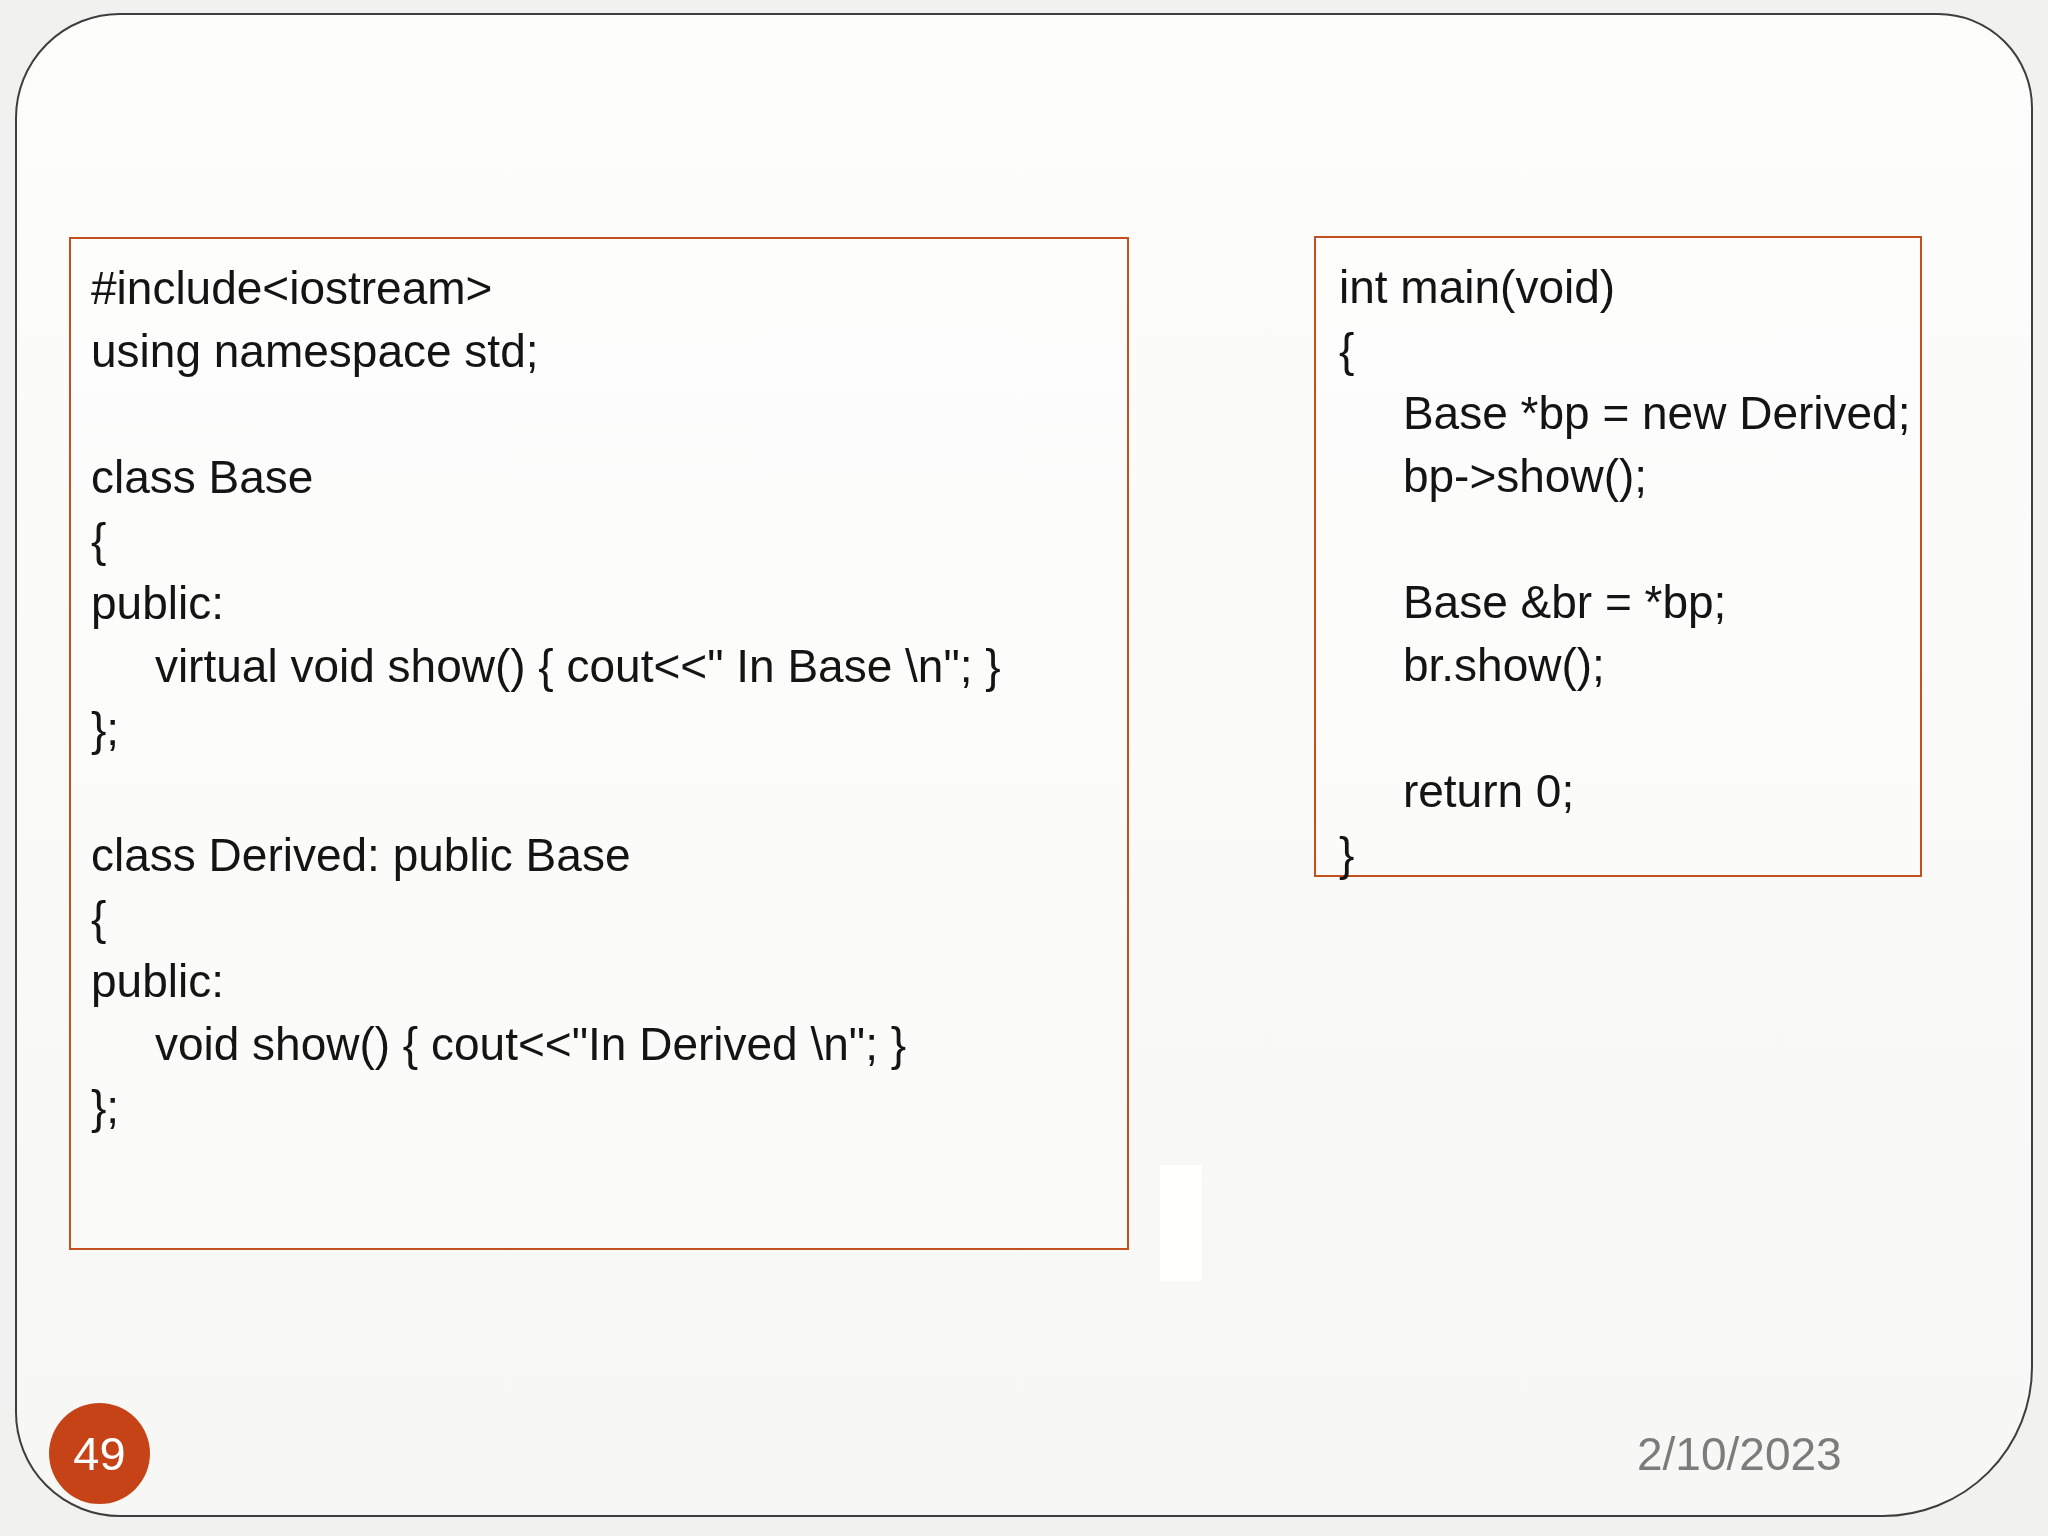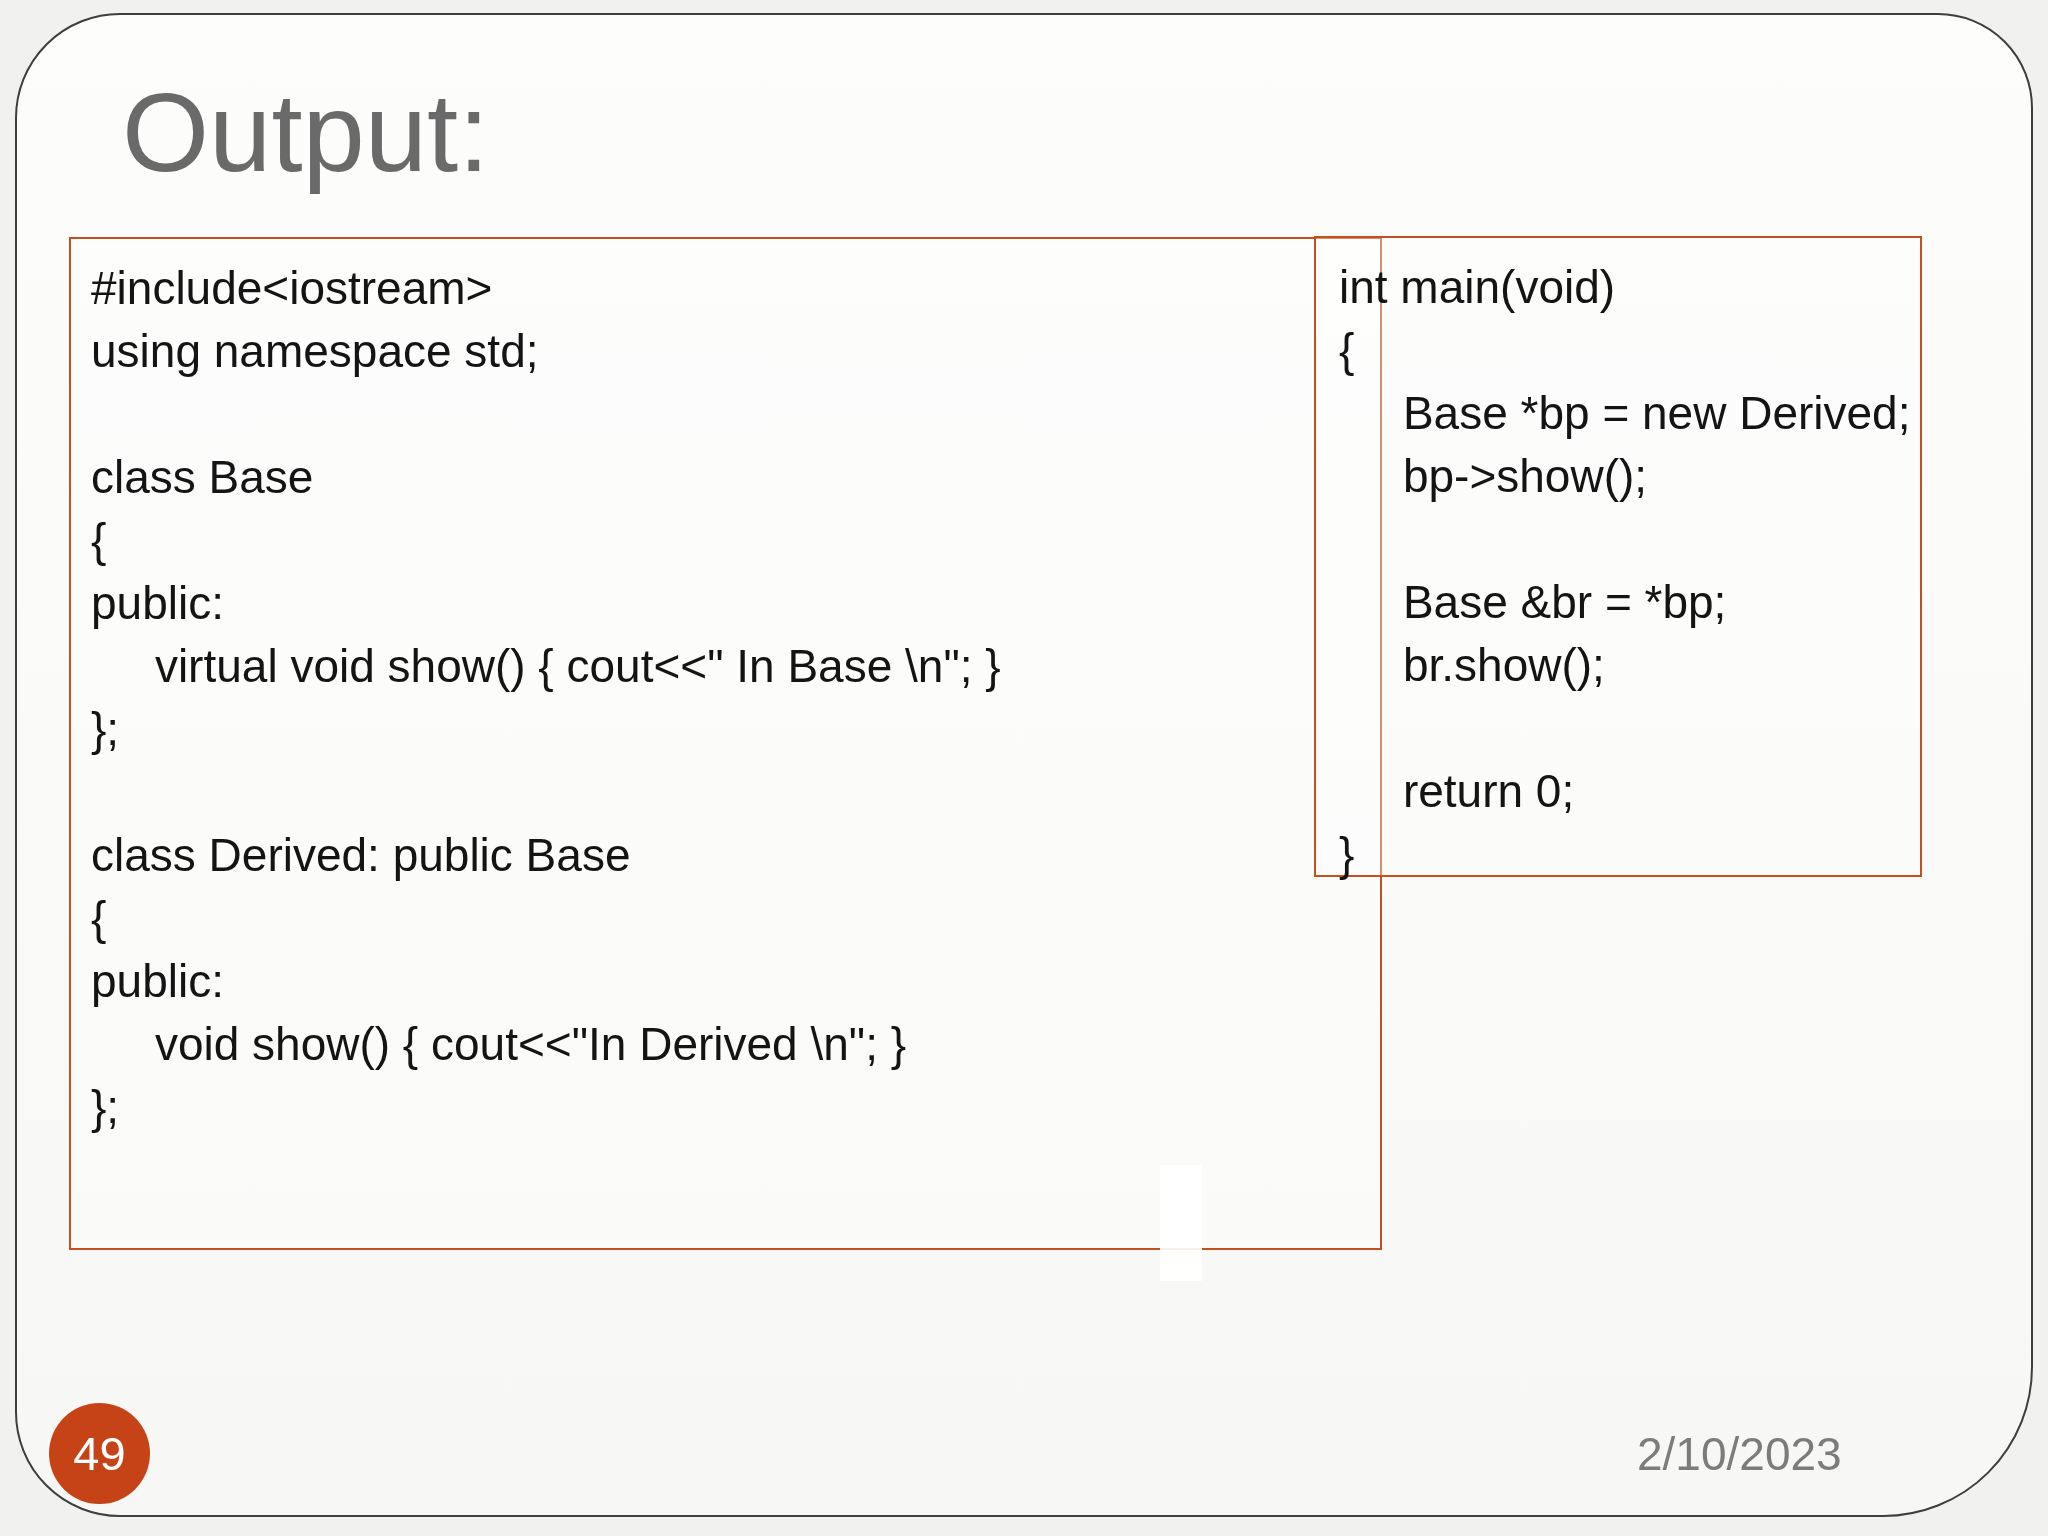--- a/index.html
+++ b/index.html
@@ -30,21 +30,21 @@
     letter-spacing: 0px;
   }
 
   .codebox {
     position: absolute;
     border: 2px solid #c4501f;
     background: rgba(255,255,255,0.35);
   }
   .codebox.left {
     left: 52px; top: 222px;
-    width: 1313px; height: 1013px;
+    width: 1060px; height: 1013px;
     padding: 18px 10px 8px 20px;
   }
   .codebox.right {
     left: 1297px; top: 221px;
     width: 608px; height: 641px;
     padding: 18px 10px 0 23px;
   }
   .codebox pre {
     font-family: "Liberation Sans", sans-serif;
     font-size: 46px;
@@ -84,21 +84,20 @@
     font-size: 46px;
     color: #7c7c7c;
   }
 </style>
 </head>
 <body>
 
 <div class="stage">
   <div class="slide">
 
-    <h1 class="title">Output:</h1>
 
     <div class="codebox left">
       <pre>#include&lt;iostream&gt;
 using namespace std;
 
 class Base
 {
 public:
      virtual void show() { cout&lt;&lt;" In Base \n"; }
 };

